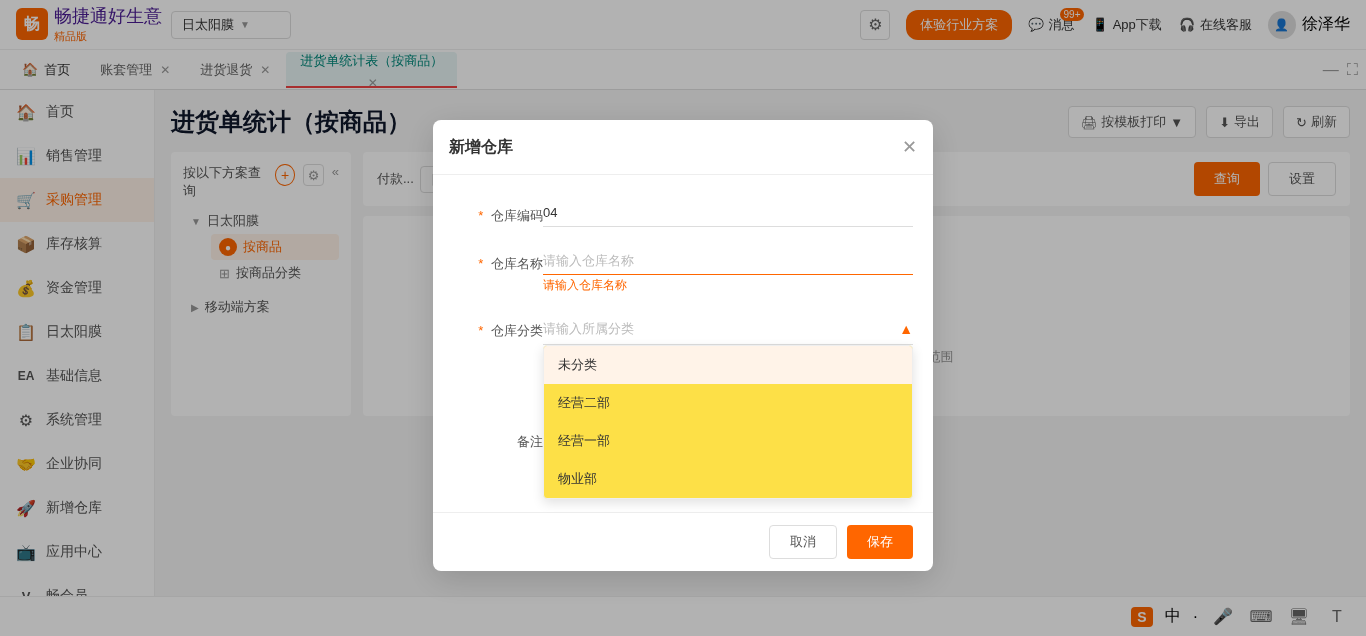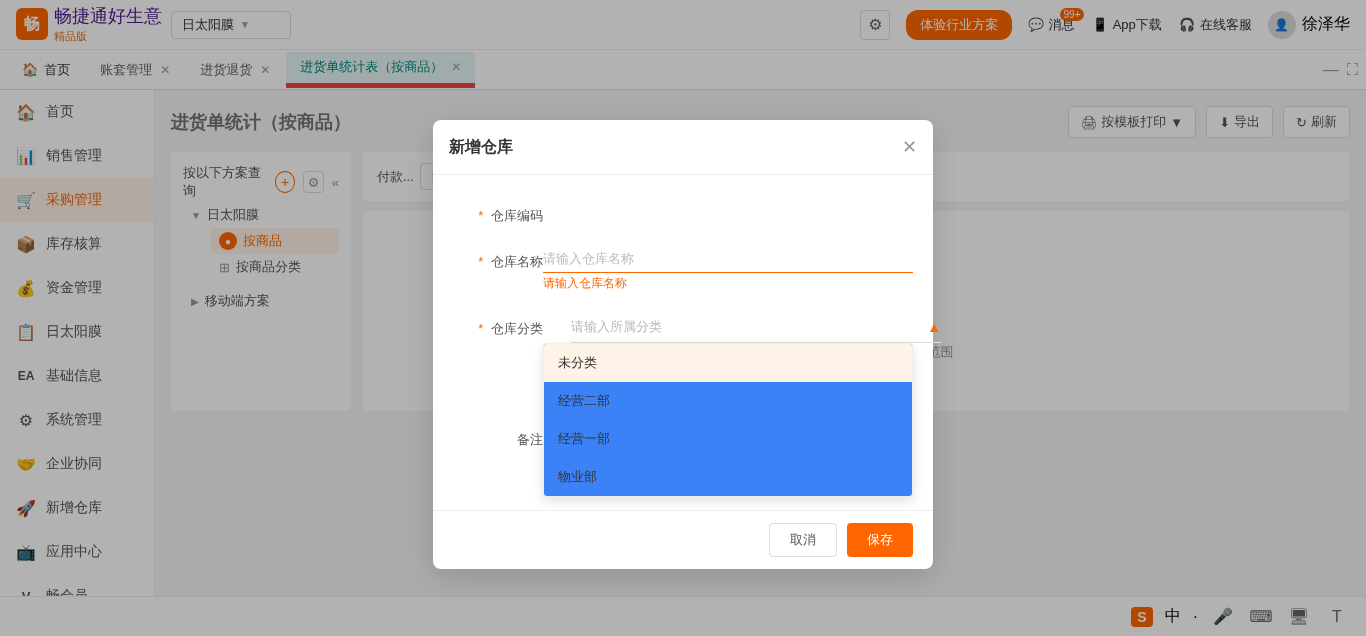--- a/index.html
+++ b/index.html
@@ -129,21 +129,22 @@
       gap: 6px;
       font-size: 13px;
       cursor: pointer;
       border-radius: 4px 4px 0 0;
       color: #666;
       white-space: nowrap;
     }
     .tab-item.active {
       background: #e8f5f5;
       color: #00897b;
-      border-bottom: 5px solid #ef4444;
+      border-bottom: 2px solid #ef4444;
+      flex-direction: column;
     }
     .tab-item.home { color: #333; }
     .tab-close {
       font-size: 12px;
       color: #999;
       cursor: pointer;
       margin-left: 2px;
     }
     .tab-bar-right {
       margin-left: auto;
@@ -199,37 +200,36 @@
       padding: 16px;
       flex: 1;
       overflow: auto;
     }
     .page-header {
       display: flex;
       align-items: center;
       justify-content: space-between;
       margin-bottom: 14px;
     }
-    .page-title { font-size: 18px; font-weight: bold; color: #737373; }
+    .page-title { font-size: 24px; font-weight: bold; color: #0f172a; }
     .page-actions { display: flex; gap: 10px; align-items: center; }
     .action-btn {
       display: flex; align-items: center; gap: 4px;
       padding: 6px 12px;
       border: 1px solid #ddd;
       border-radius: 4px;
       background: #fff;
       cursor: pointer;
       font-size: 13px;
       color: #555;
     }
     .query-header {
       display: flex;
-      align-items: center;
       gap: 8px;
-      margin-bottom: 2px;
+      margin-bottom: 8px;
       font-size: 13px;
       color: #555;
     }
     .query-header .add-btn {
       width: 22px; height: 22px;
       border: 1px solid #f60;
       border-radius: 50%;
       display: flex; align-items: center; justify-content: center;
       color: #f60; cursor: pointer; font-size: 14px;
     }
@@ -357,34 +357,33 @@
       width: 100%;
       border: none;
       border-bottom: 1px solid #ddd;
       padding: 6px 0;
       font-size: 13px;
       color: #333;
       display: flex;
       align-items: center;
       justify-content: space-between;
       cursor: pointer;
-      margin-left: 28px;
     }
     .form-input-box .arrow-up {
       color: #f60;
       font-size: 14px;
     }
 
     
     .dropdown-list {
       position: absolute;
       top: 100%;
       left: 0;
       right: 0;
-      background: #3b82f6;
+      background: #fde047;
       border: 1px solid #eee;
       border-radius: 4px;
       box-shadow: 0 4px 12px rgba(0,0,0,0.12);
       z-index: 200;
       overflow: hidden;
     }
     .dropdown-item {
       padding: 10px 14px;
       font-size: 13px;
       color: #333;
@@ -639,20 +638,24 @@
             <div class="filter-item">
               <span>单据状态</span>
               <select class="filter-select">
                 <option></option>
               </select>
             </div>
             <div class="filter-item">
               <span>商品</span>
               <span class="filter-dots">···</span>
             </div>
+            <div style="margin-left:auto;display:flex;gap:8px;">
+              <button class="btn-save" style="padding:6px 20px;">查询</button>
+              <button class="btn-cancel">设置</button>
+            </div>
           </div>
 
           <div style="background:#fff;border-radius:4px;min-height:200px;display:flex;align-items:center;justify-content:center;flex-direction:column;gap:8px;color:#999;font-size:13px;">
             <div style="font-size:40px;color:#ddd;">📊</div>
             <div>请选择您想查看的方案</div>
             <div style="display:flex;align-items:center;gap:4px;">
               <span style="color:#f60;">●</span>
               <span>用【过滤】条件来缩小分析范围</span>
             </div>
           </div>
@@ -667,20 +670,23 @@
     <div class="dialog-header">
       <span class="dialog-title">新增仓库</span>
       <span class="dialog-close">✕</span>
     </div>
     <div class="dialog-body">
 
       <div class="form-row">
         <div class="form-label">
           <span class="required">*</span>
           <span>仓库编码</span>
+        </div>
+        <div class="form-control-wrap">
+          <input class="form-input" type="text" value="04" style="">
         </div>
       </div>
 
       <div class="form-row">
         <div class="form-label">
           <span class="required">*</span>
           <span>仓库名称</span>
         </div>
         <div class="form-control-wrap">
           <input class="form-input error" type="text" placeholder="请输入仓库名称" style="">

